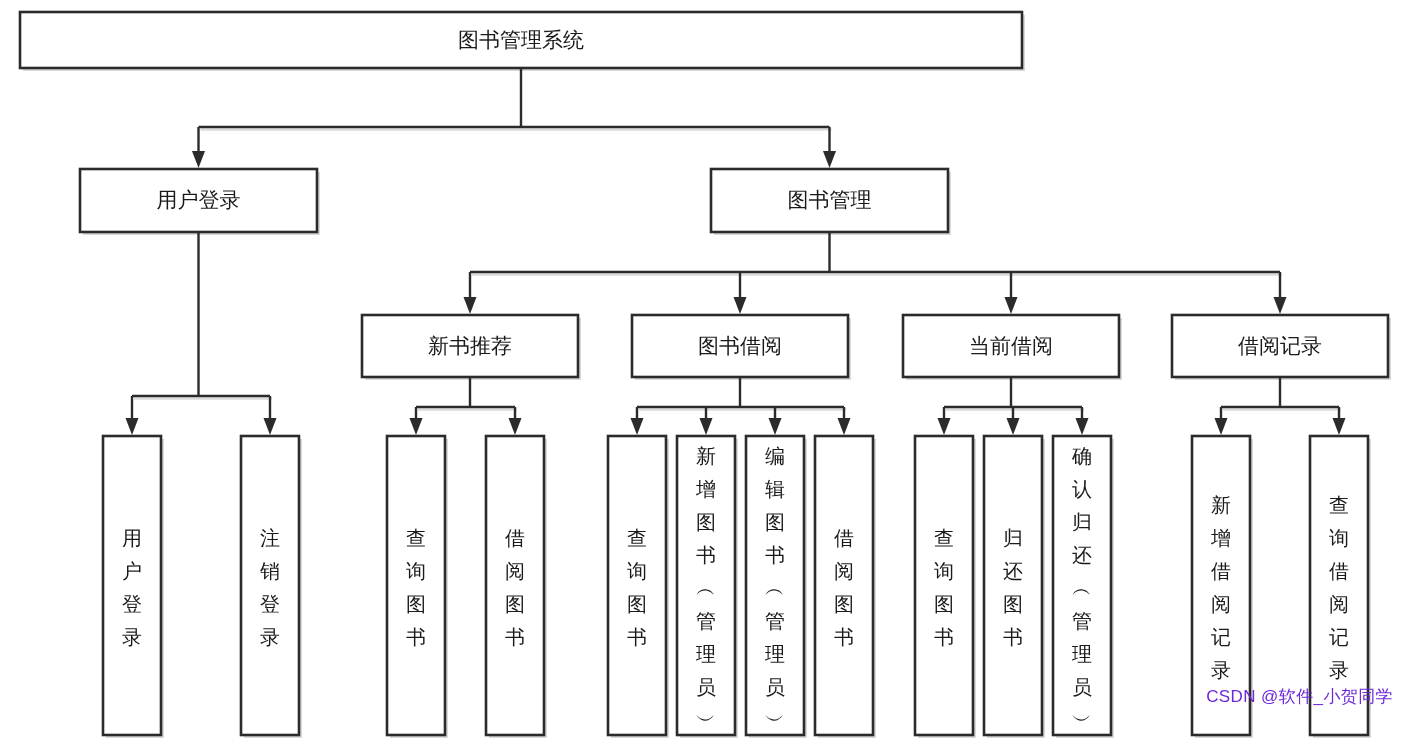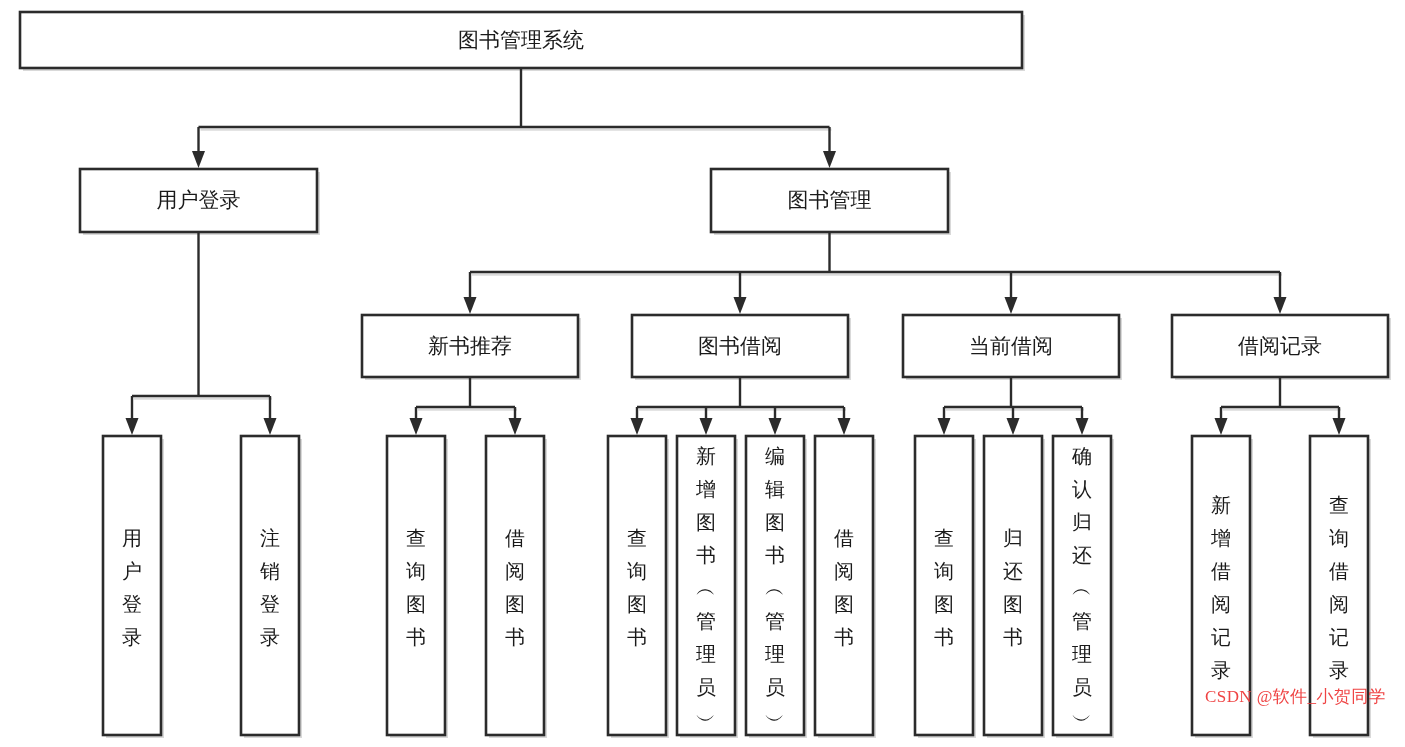--- a/index.html
+++ b/index.html
@@ -64,25 +64,25 @@
     white-space: pre;
   }
   .node-label-v {
     font-family: "Liberation Sans", "DejaVu Sans", sans-serif;
     font-size: 20px;
     fill: #1a1a1a;
     text-anchor: middle;
   }
   .watermark {
     position: absolute;
-    right: 19px;
+    right: 12px;
     bottom: 6px;
-    font-family: Liberation Serif, serif;
+    font-family: Liberation Sans, sans-serif;
     font-size: 17px;
-    color: #ef4444;
+    color: #6d28d9;
     letter-spacing: .4px;
     white-space: nowrap;
     user-select: none;
   }
 </style>
 </head>
 <body>
 
 <div id="diagram-root">
   <svg class="diagram-canvas" id="diagram-canvas" viewBox="0 0 1405 747" xmlns="http://www.w3.org/2000/svg">

